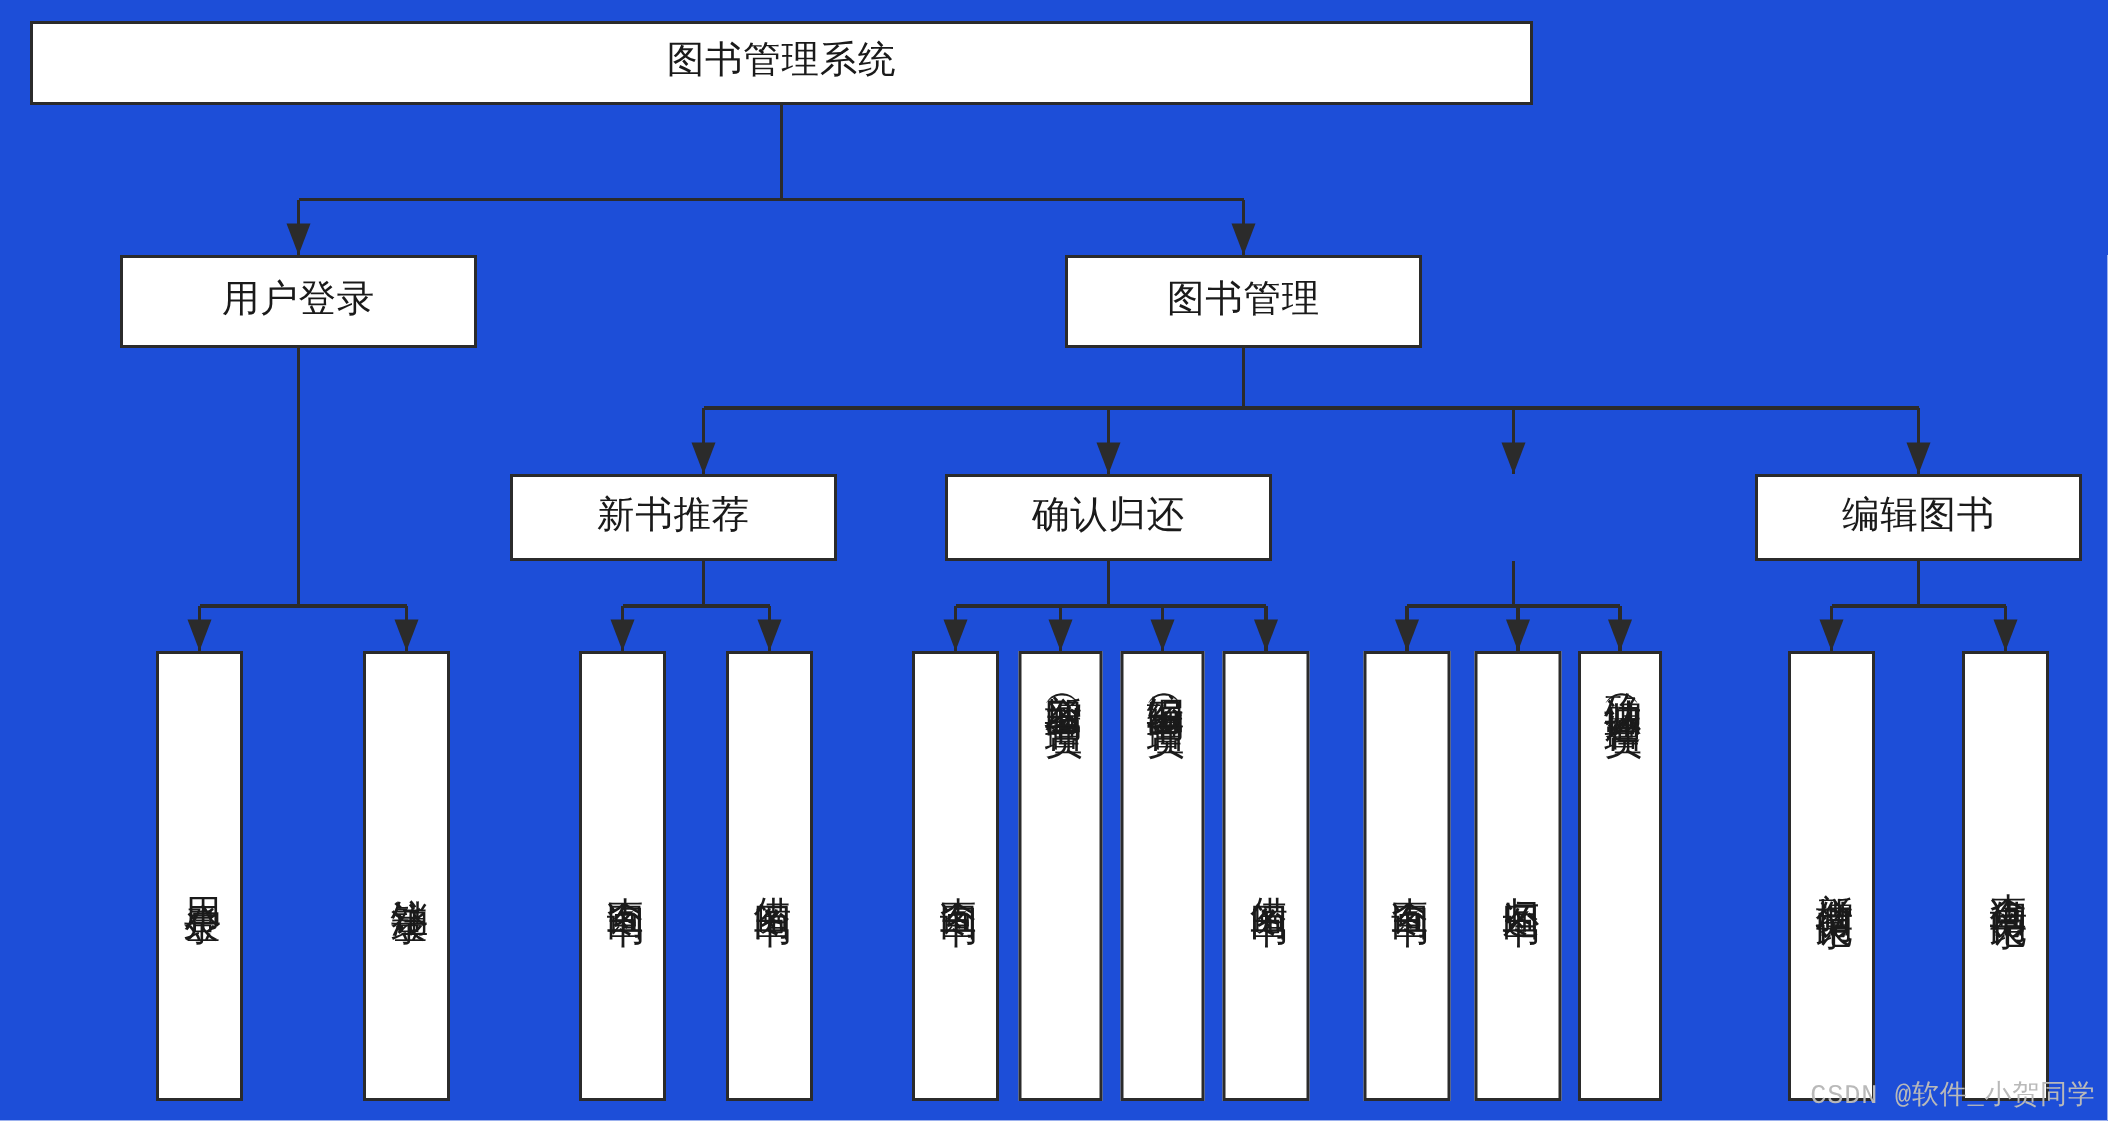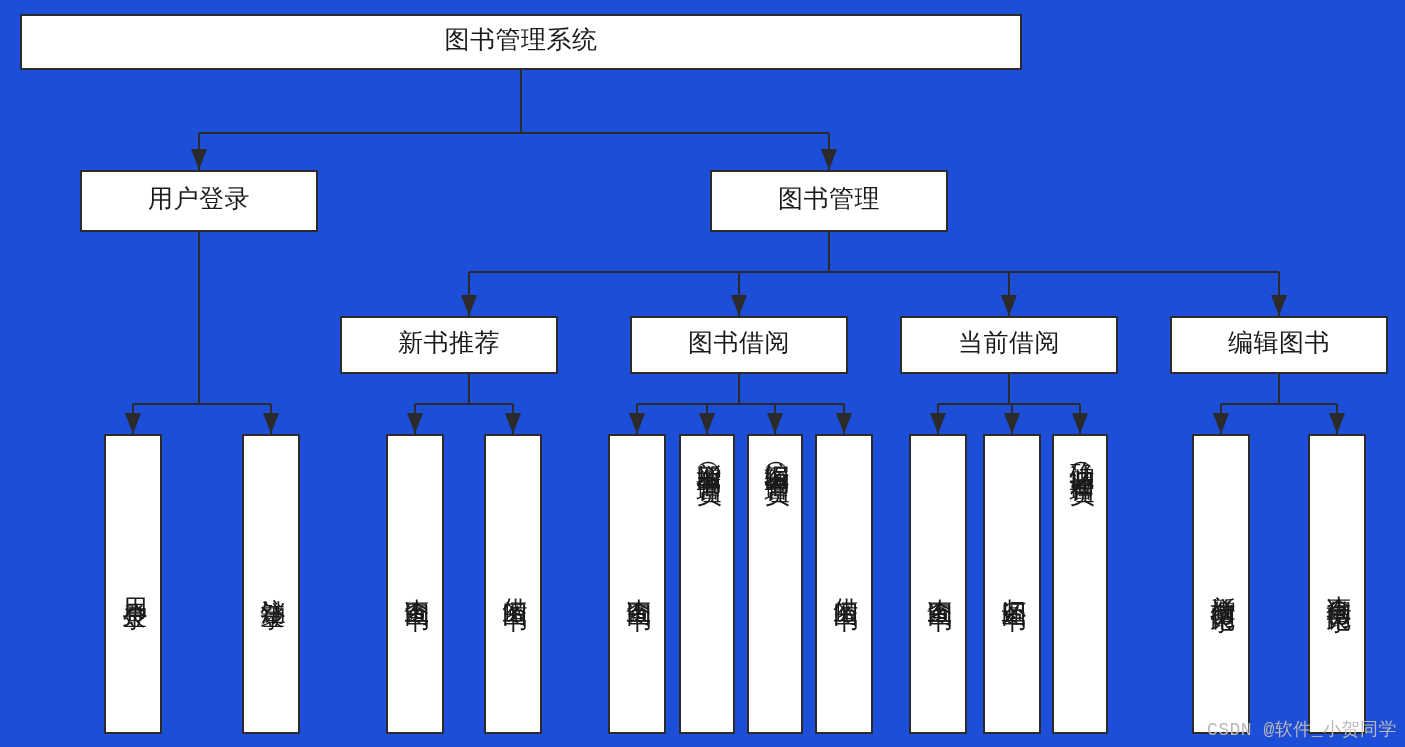--- a/index.html
+++ b/index.html
@@ -147,24 +147,21 @@
     <span class="label">用户登录</span>
   </div>
   <div class="node horiz" style="left:710px; top:170px; width:238px; height:62px;">
     <span class="label">图书管理</span>
   </div>
 
   <div class="node horiz" style="left:340px; top:316px; width:218px; height:58px;">
     <span class="label">新书推荐</span>
   </div>
   <div class="node horiz" style="left:630px; top:316px; width:218px; height:58px;">
-    <span class="label">图书借阅</span>
-  </div>
-  <div class="node horiz" style="left:900px; top:316px; width:218px; height:58px;">
-    <span class="label">当前借阅</span>
+    <span class="label">确认归还</span>
   </div>
   <div class="node horiz" style="left:1170px; top:316px; width:218px; height:58px;">
     <span class="label">编辑图书</span>
   </div>
 
   <div class="node vert centered" style="left:104px; top:434px; width:58px; height:300px;">
     <span class="label">用户登录</span>
   </div>
   <div class="node vert centered" style="left:242px; top:434px; width:58px; height:300px;">
     <span class="label">注销登录</span>

